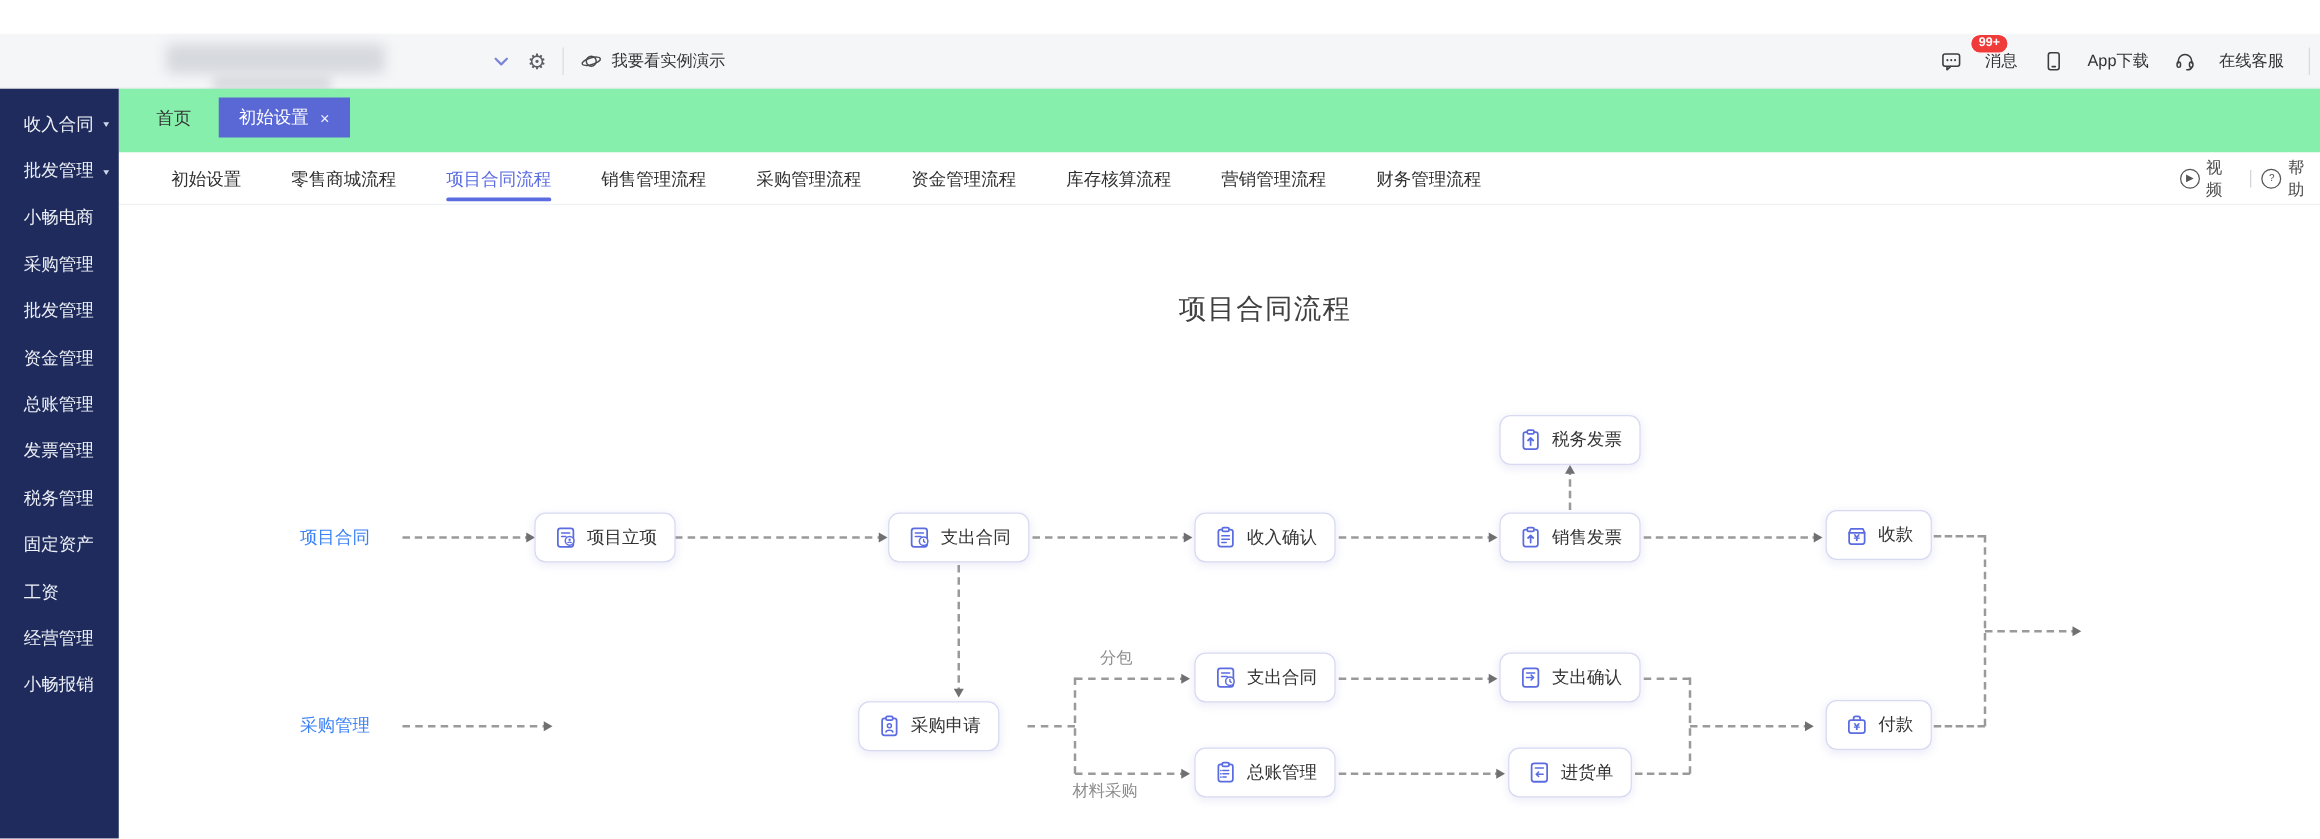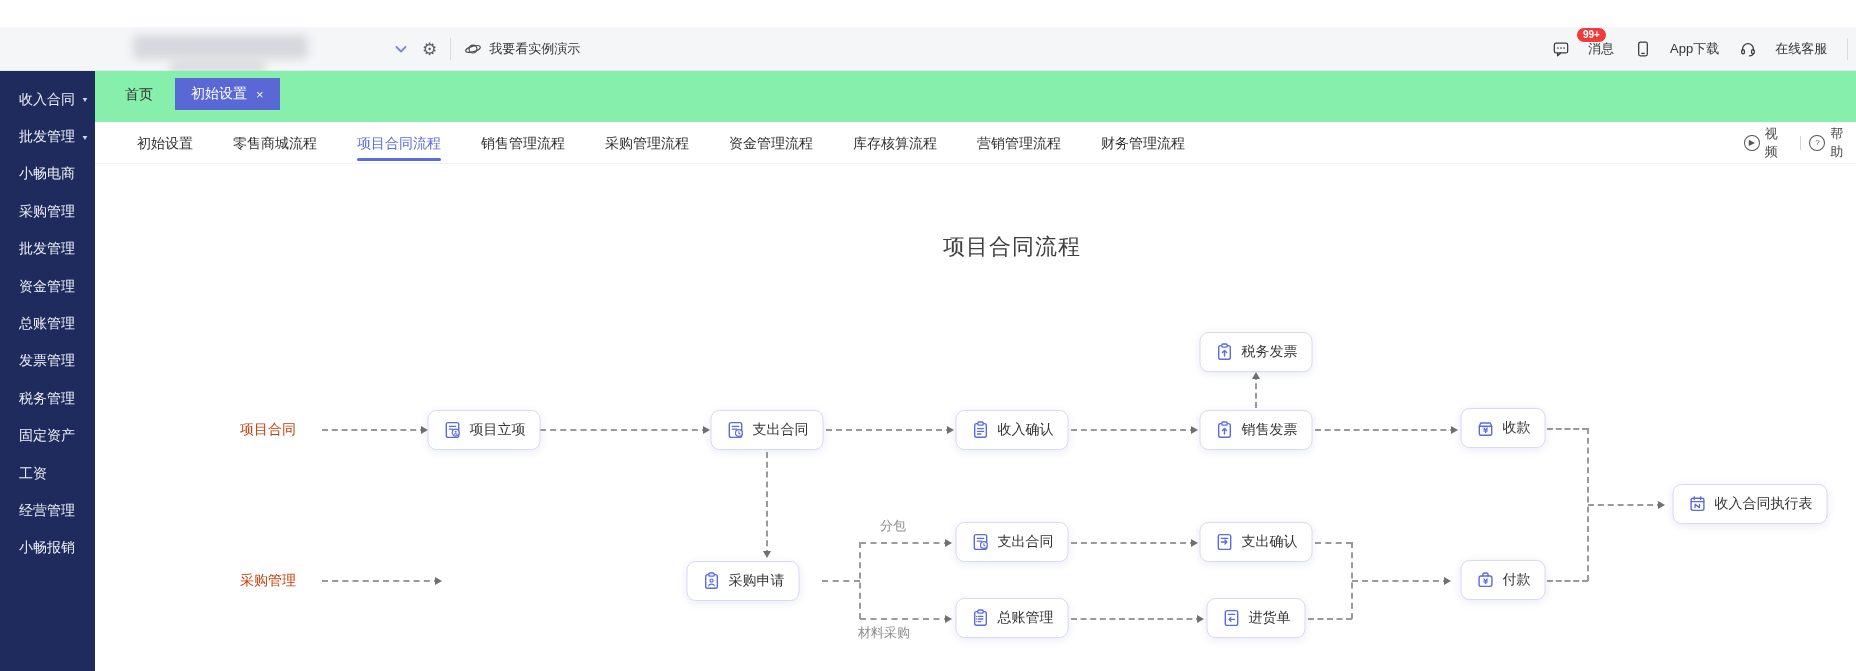--- a/index.html
+++ b/index.html
@@ -40,21 +40,21 @@
   .subtab { cursor:pointer; position:relative; height:42px; line-height:42px; }
   .subtab.active { color:#5b6ce0; }
   .subtab.active::after { content:""; position:absolute; left:0; right:0; bottom:3px; height:3px; border-radius:2px; background:#5b6ce0; }
   .subtabs-line { position:absolute; left:95px; top:163px; width:1761px; height:1px; background:#f0f1f4; }
   .subtabs-right { position:absolute; left:1744px; top:122px; height:42px; display:flex; align-items:center; gap:9px; font-size:13px; color:#4a4a4a; }
   .mini-circle { width:16px; height:16px; border-radius:50%; border:1.3px solid #555; display:inline-flex; align-items:center; justify-content:center; font-size:8px; color:#555; line-height:1; }
   .sub-divider { width:1px; height:14px; background:#d2d4d9; }
   .icon-label { display:flex; align-items:center; gap:5px; cursor:pointer; }
   
   .flow-title { position:absolute; left:1012px; top:232px; transform:translateX(-50%); font-size:22px; color:#404040; letter-spacing:1px; }
-  .row-label { position:absolute; transform:translateY(-50%); font-size:14px; color:#c2410c; }
+  .row-label { position:absolute; transform:translateY(-50%); font-size:14px; color:#3b82f6; }
   .branch-label { position:absolute; font-size:13px; color:#8c8c8c; }
   .node { position:absolute; transform:translate(-50%,-50%); height:40px; display:flex; align-items:center; gap:7px; padding:0 14px; background:#fff; border:1px solid #d8daf2; border-radius:9px; box-shadow:0 2px 8px rgba(100,108,200,.14); font-size:14px; color:#333; white-space:nowrap; cursor:pointer; z-index:3; }
   .nico { width:20px; height:20px; flex:0 0 auto; }
   .hl { position:absolute; height:0; border-top:2px dashed #9a9a9a; z-index:1; }
   .vl { position:absolute; width:0; border-left:2px dashed #9a9a9a; z-index:1; }
   .hl.ar-r::after { content:""; position:absolute; right:-2px; top:-5px; width:0; height:0; border-top:4px solid transparent; border-bottom:4px solid transparent; border-left:7px solid #707070; }
   .vl.ar-u::before { content:""; position:absolute; top:-2px; left:-5px; width:0; height:0; border-left:4px solid transparent; border-right:4px solid transparent; border-bottom:7px solid #707070; }
   .vl.ar-d::after { content:""; position:absolute; bottom:-2px; left:-5px; width:0; height:0; border-left:4px solid transparent; border-right:4px solid transparent; border-top:7px solid #707070; }
 </style>
 </head>
@@ -386,20 +386,14 @@
         <use href="#i-doc-arrow-l"></use>
       </svg>
     <span>进货单</span>
   </div>
   <div class="node" style="left:1503px;top:580px">
     <svg class="nico">
         <use href="#i-case-money"></use>
       </svg>
     <span>付款</span>
   </div>
-  <div class="node" style="left:1750px;top:504px">
-    <svg class="nico">
-        <use href="#i-calendar-chart"></use>
-      </svg>
-    <span>收入合同执行表</span>
-  </div>
 
 </div>
 
 </body></html>

